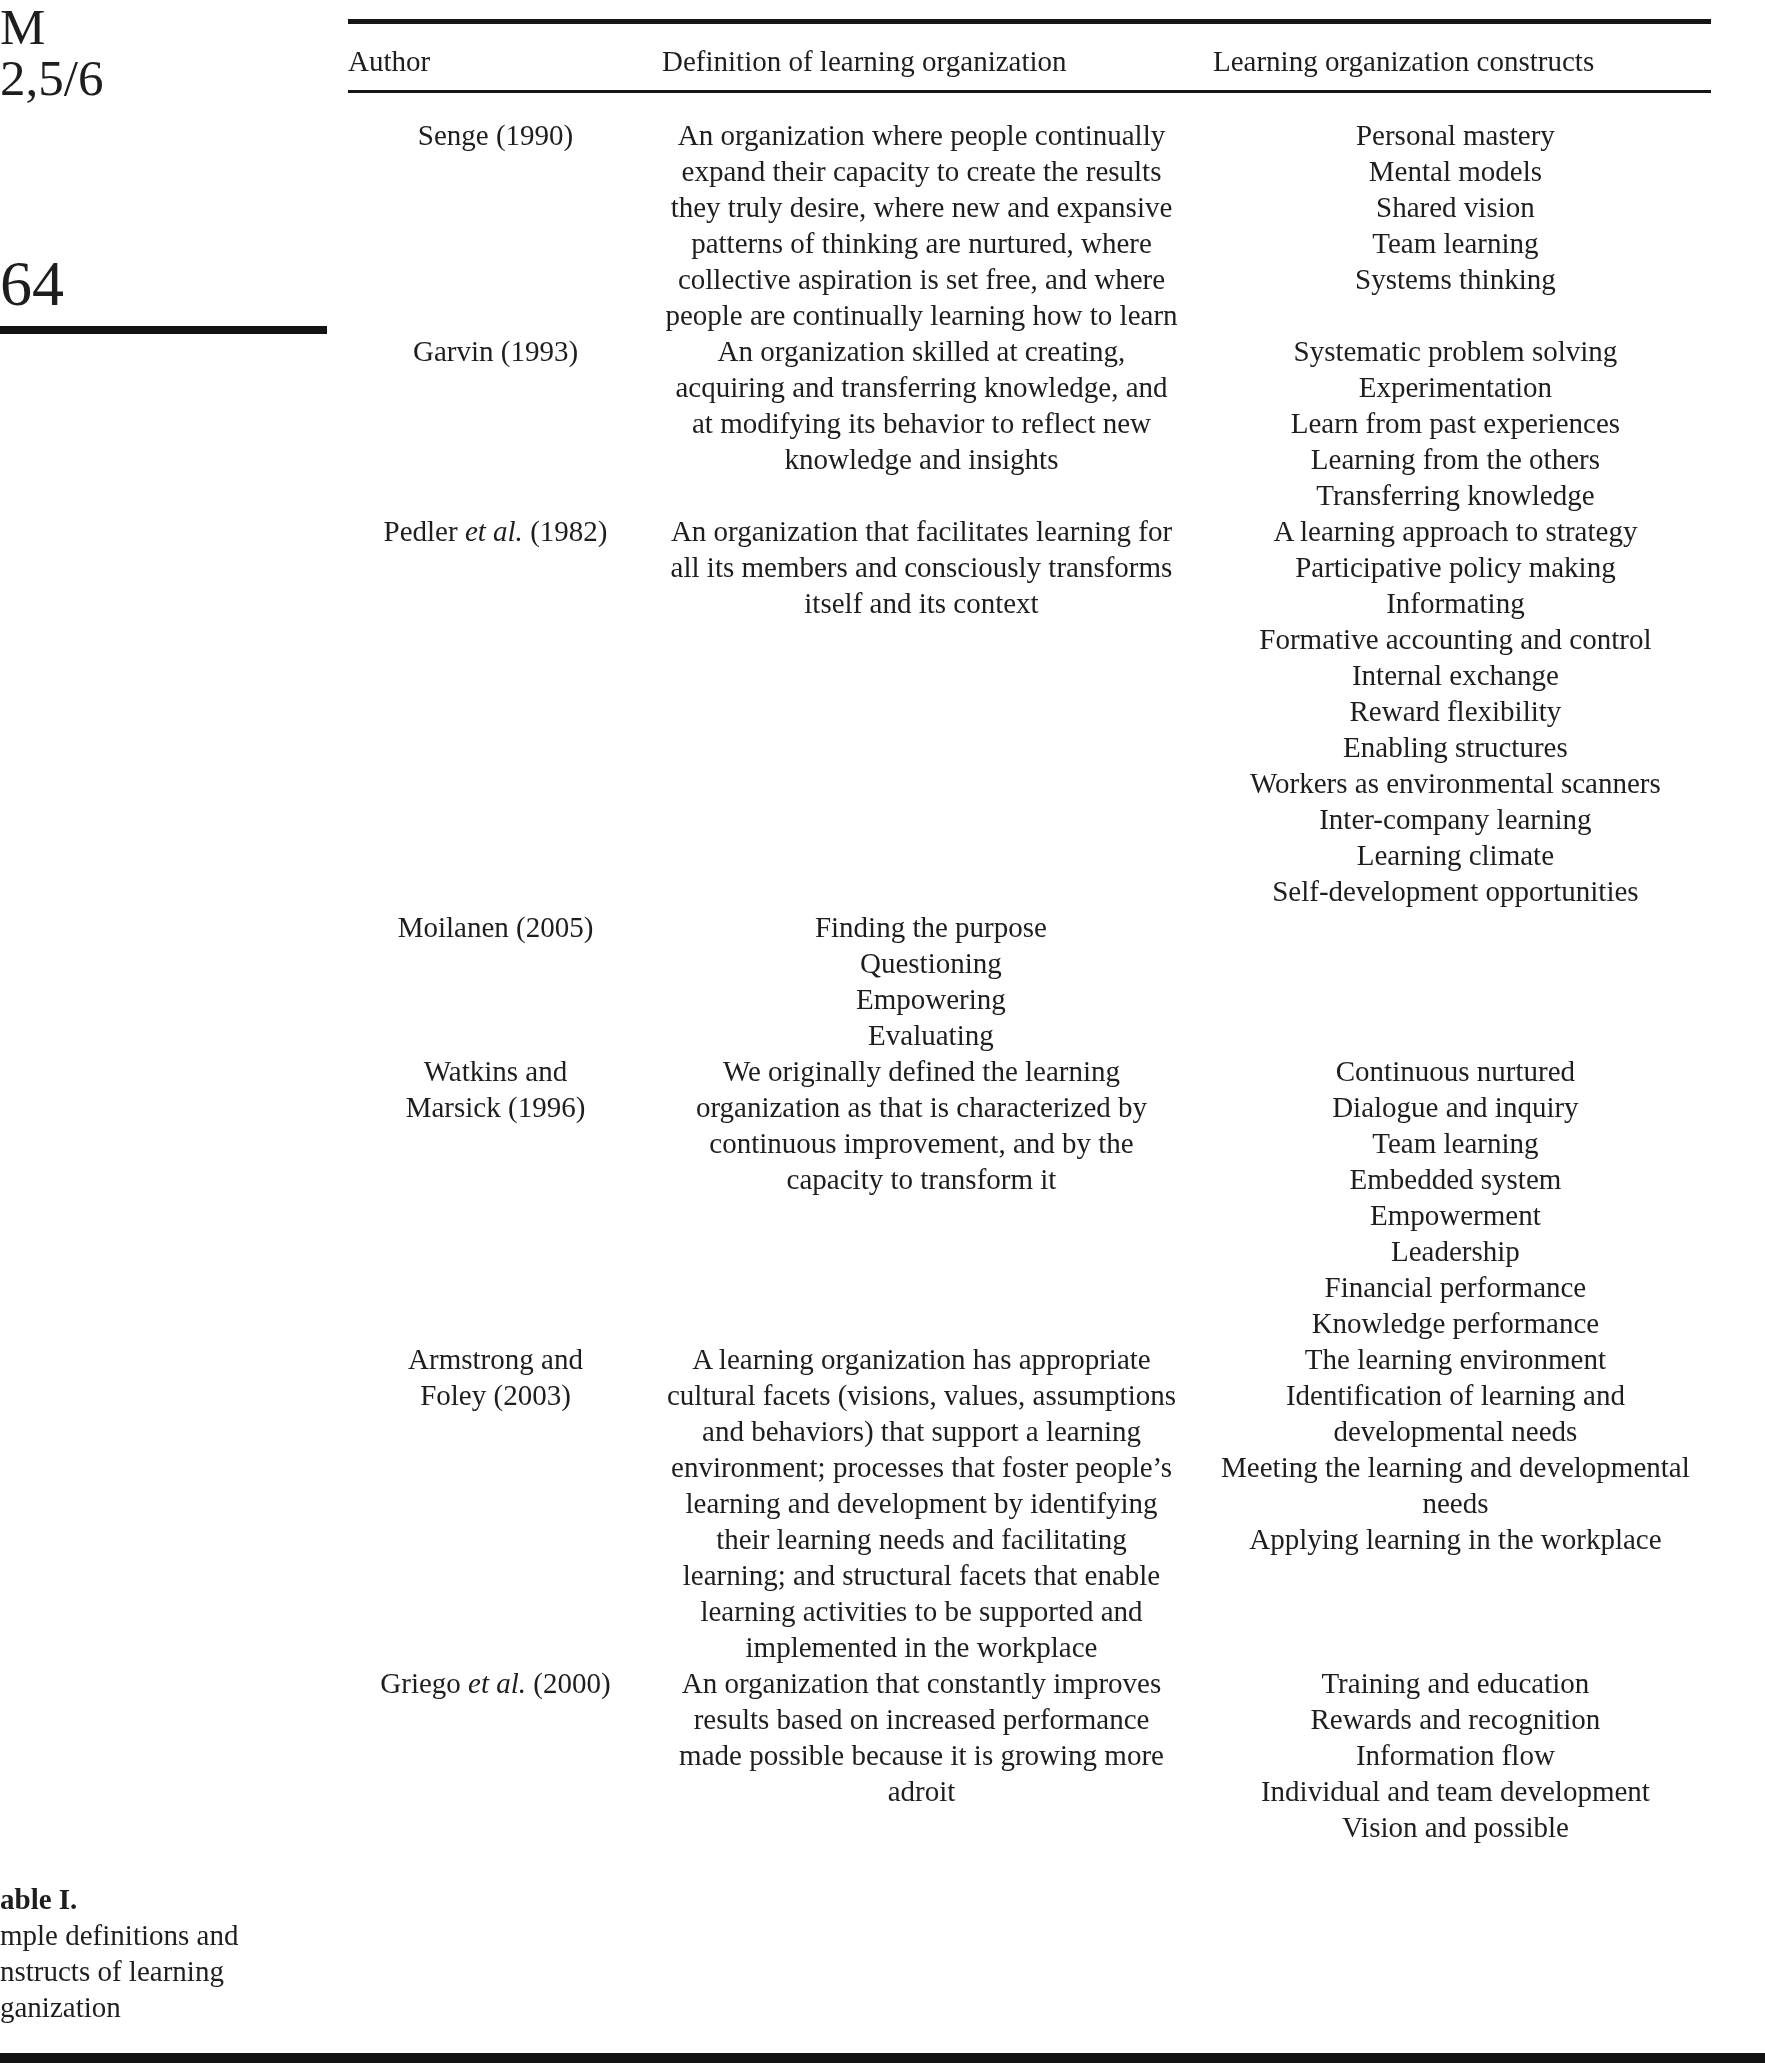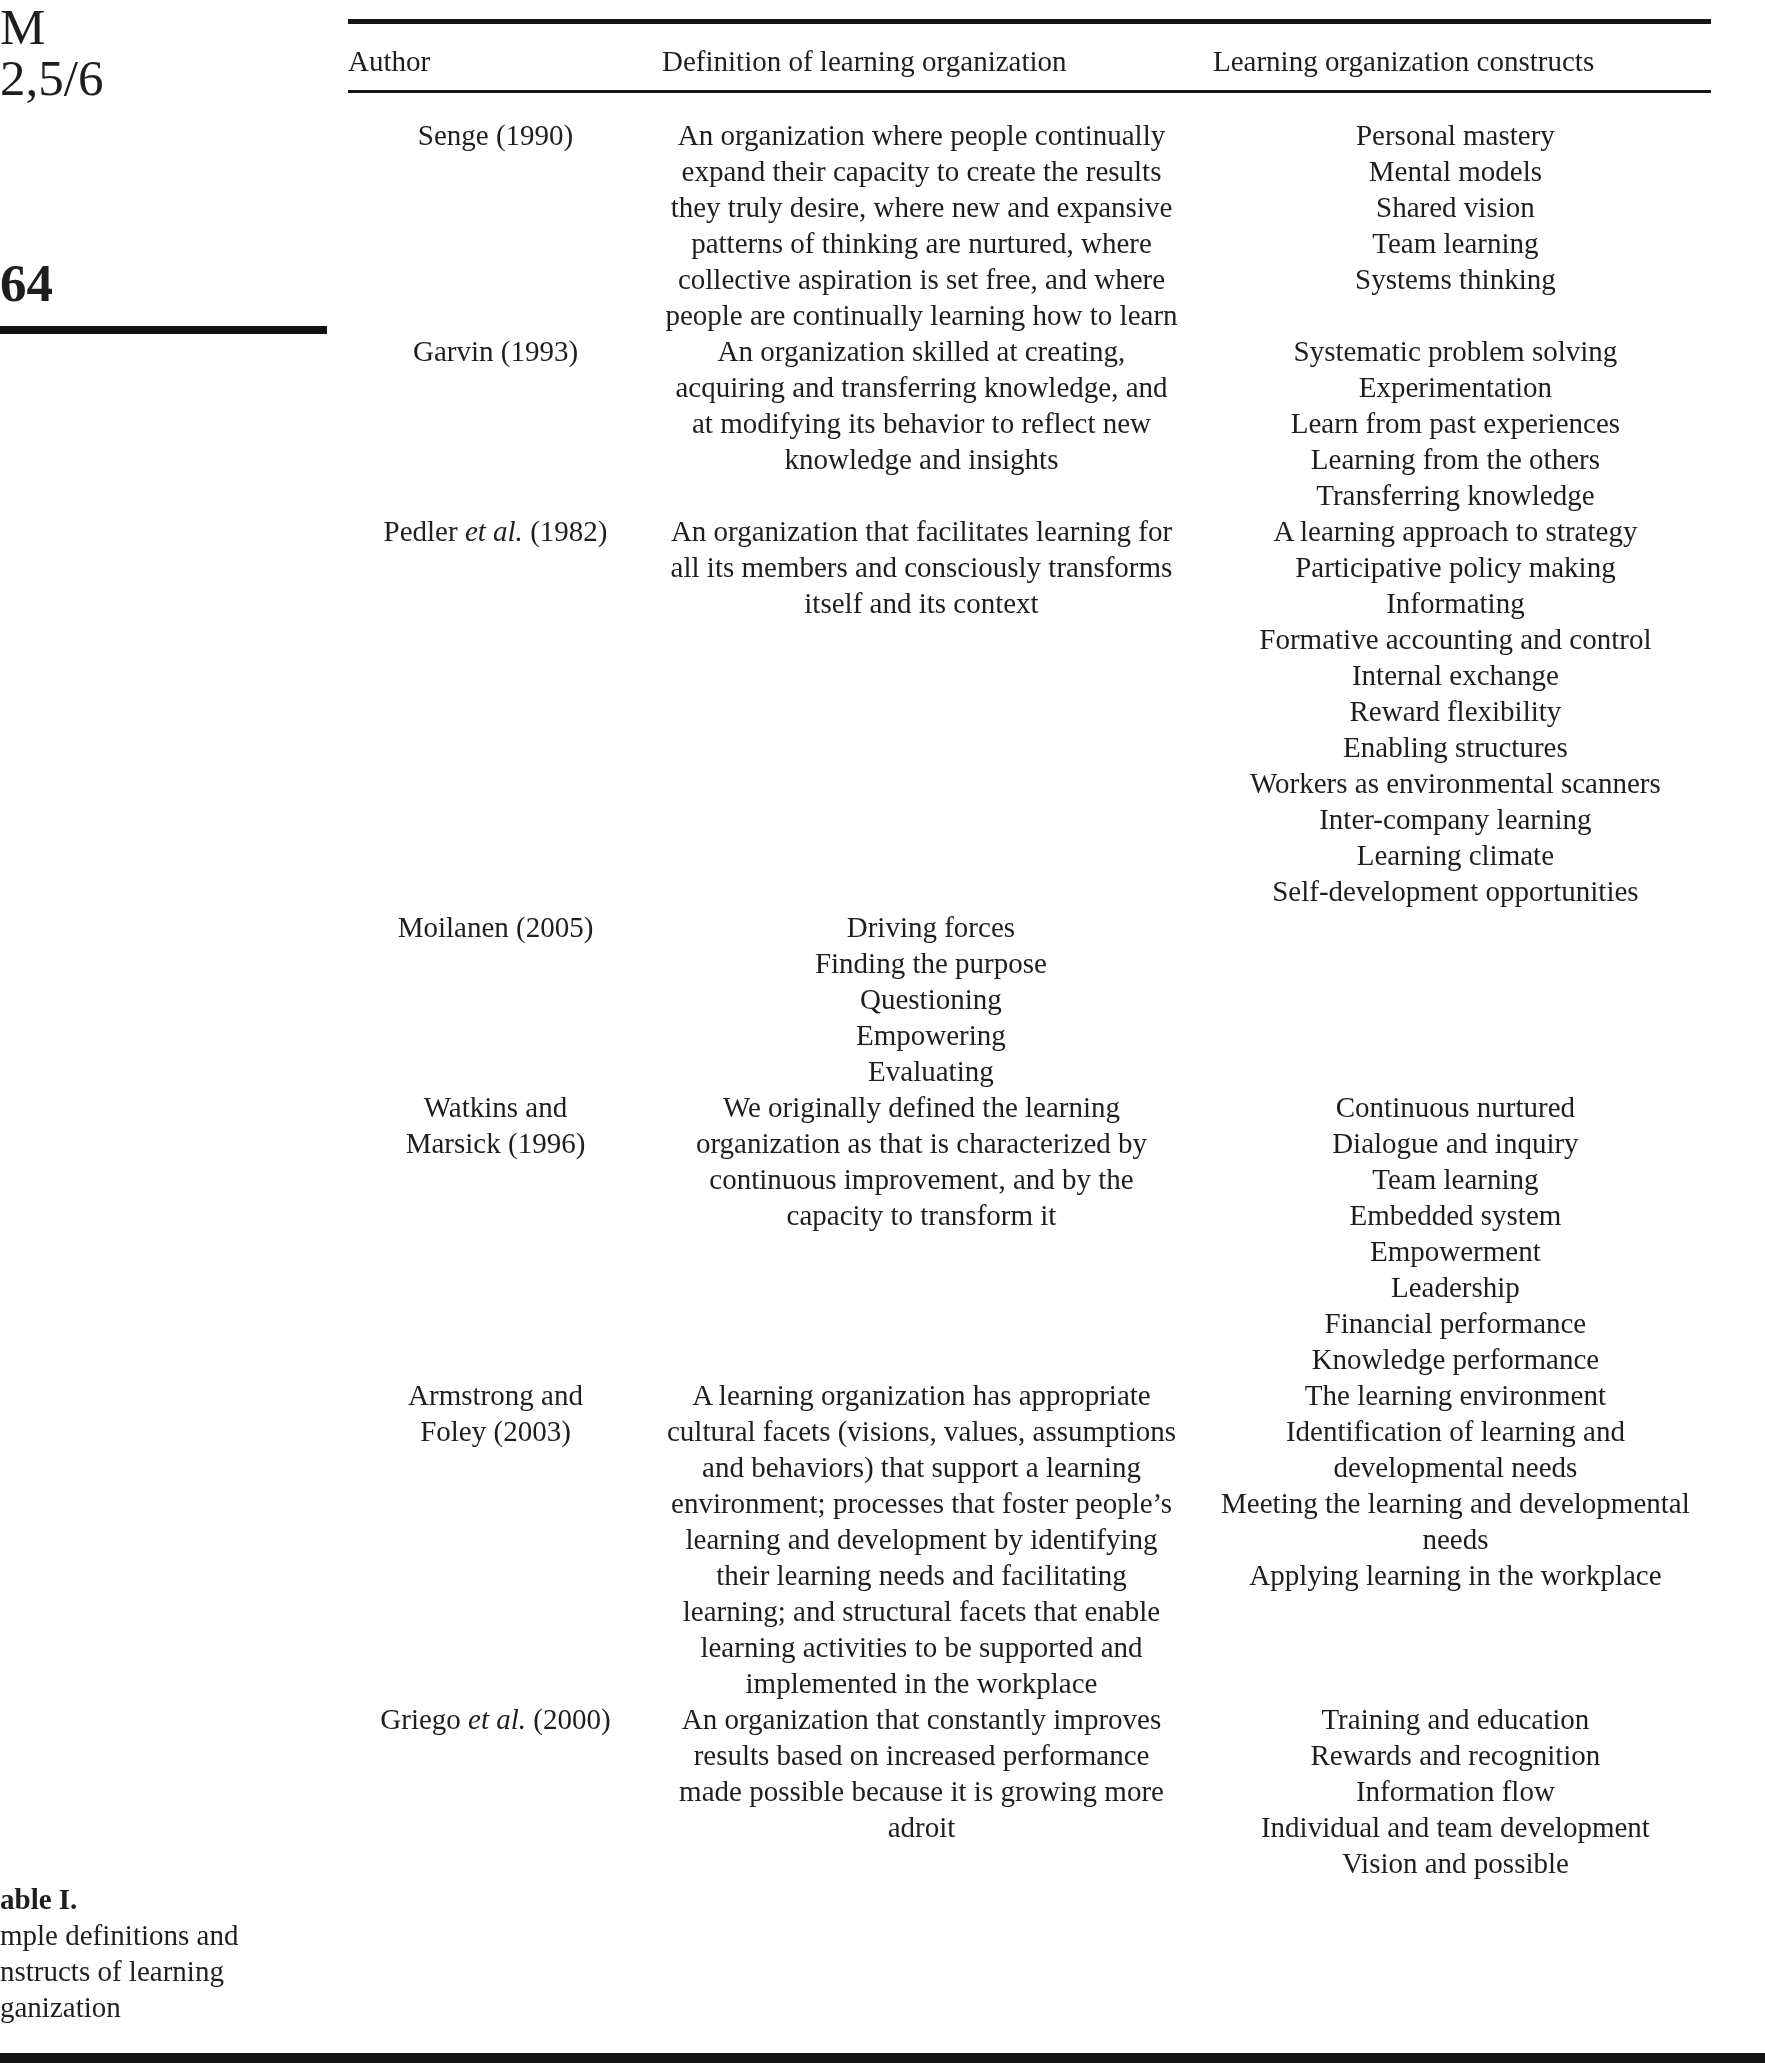--- a/index.html
+++ b/index.html
@@ -24,23 +24,23 @@
     top: 1.9px;
     font-size: 51px;
     line-height: 51px;
     letter-spacing: 0;
     white-space: pre;
   }
   .page-number {
     position: absolute;
     left: 0;
     top: 256px;
-    font-size: 53px;
+    font-size: 64px;
     line-height: 55px;
-    font-weight: bold;
+    font-weight: normal;
   }
   .pn-rule {
     position: absolute;
     left: 0;
     top: 326px;
     width: 327px;
     height: 7.6px;
     background: #131313;
   }
   .caption {
@@ -188,21 +188,20 @@
             <div class="construct">Inter-company learning</div>
             <div class="construct">Learning climate</div>
             <div class="construct">Self-development opportunities</div>
           </div>
         </div>
         <div class="row">
           <div class="cell author-cell">
             <div class="author-line"><span>Moilanen (2005)</span></div>
           </div>
           <div class="cell constructs-cell">
-            <div class="construct">Driving forces</div>
             <div class="construct">Finding the purpose</div>
             <div class="construct">Questioning</div>
             <div class="construct">Empowering</div>
             <div class="construct">Evaluating</div>
           </div>
         </div>
         <div class="row">
           <div class="cell author-cell">
             <div class="author-line"><span>Watkins and</span></div>
             <div class="author-line"><span>Marsick (1996)</span></div>

